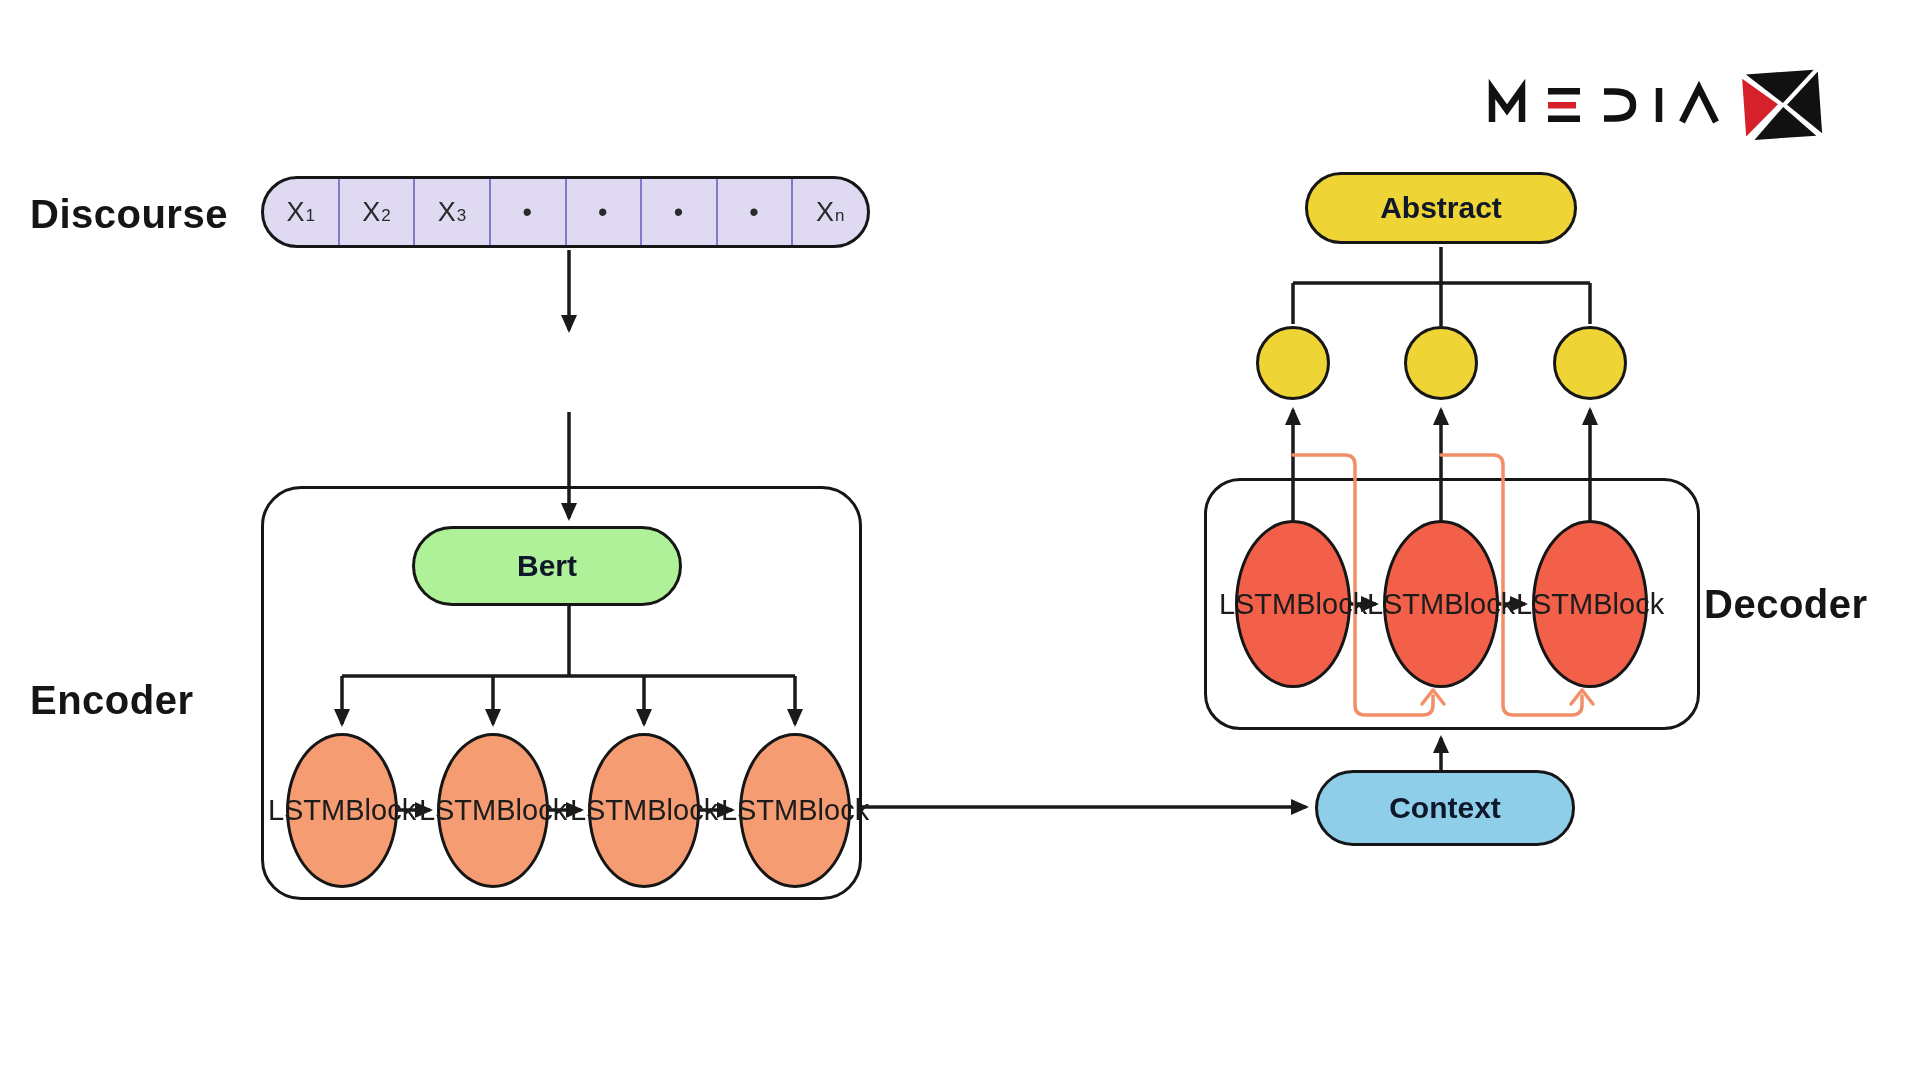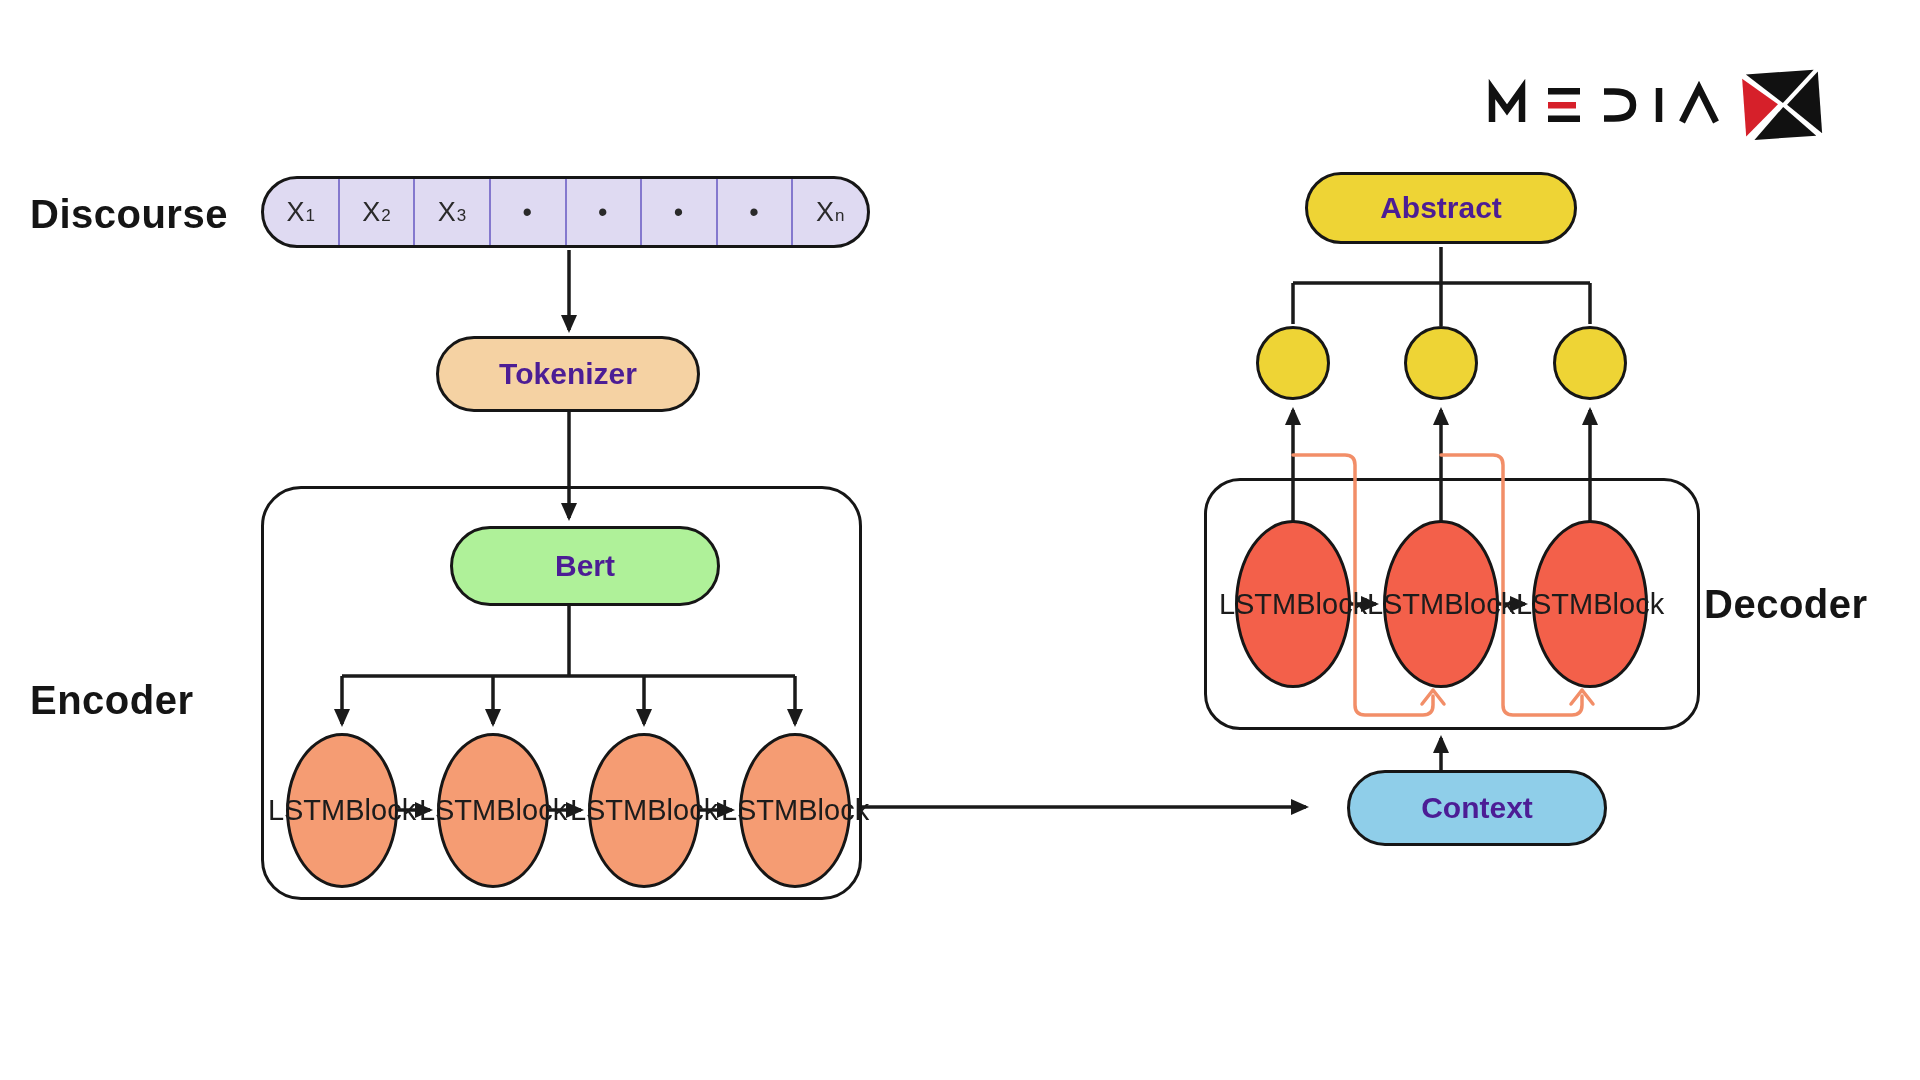--- a/index.html
+++ b/index.html
@@ -2,21 +2,21 @@
 <html><head>
 <meta charset="utf-8">
 <style>
   html,body{margin:0;padding:0;background:#ffffff;}
   .canvas{position:relative;width:1920px;height:1020px;background:#ffffff;overflow:hidden;
           font-family:"Liberation Sans", sans-serif;color:#1a1a1a;padding-left:32px;}
   .abs{position:absolute;}
   .sidelabel{font-size:40px;font-weight:700;color:#151515;letter-spacing:.5px;}
   .pill{display:flex;align-items:center;justify-content:center;
         border:3px solid #161616;box-sizing:border-box;
-        font-size:30px;font-weight:700;color:#4c1d95;z-index:3;}
+        font-size:30px;font-weight:700;color:#0f172a;z-index:3;}
   .tokenstrip{display:flex;align-items:stretch;border:3px solid #161616;box-sizing:border-box;
         border-radius:38px;overflow:hidden;z-index:3;}
   .cell{flex:1 1 0;display:flex;align-items:center;justify-content:center;
         font-size:27px;font-weight:400;color:#2a2a2a;}
   .cell + .cell{border-left:2.5px solid #8478CE;}
   .cell sub{font-size:17px;transform:translateY(4px);margin-left:1px;}
   .bigbox{border:3px solid #161616;border-radius:40px;background:#ffffff;box-sizing:border-box;z-index:1;}
   .oval{border:3.5px solid #161616;border-radius:50%;box-sizing:border-box;
         display:flex;flex-direction:row;align-items:center;justify-content:center;
         font-size:29px;font-weight:400;line-height:37px;color:#1c1c1c;z-index:3;}
@@ -121,29 +121,26 @@
     <span class="cell">
         <span>•</span>
         <sub></sub>
       </span>
     <span class="cell">
         <span>X</span>
         <sub>n</sub>
       </span>
   </div>
 
-  <div class="abs pill" style="left: 436px; top: 336px; width: 264px; height: 76px; border-radius: 38px; background-color: rgb(245, 210, 163);">
-    <span>Tokenizer</span>
-  </div>
 
   <div class="abs bigbox" style="left:261px;top:486px;width:601px;height:414px;"></div>
 
   <div class="abs sidelabel" style="left:30px;top:678px;text-align:center;">Encoder</div>
 
-  <div class="abs pill" style="left: 450px; top: 526px; width: 270px; height: 80px; border-radius: 40px; background-color: rgb(175, 241, 153);">
+  <div class="abs pill" style="left: 412px; top: 526px; width: 270px; height: 80px; border-radius: 40px; background-color: rgb(175, 241, 153);">
     <span>Bert</span>
   </div>
 
   <div class="abs oval" style="left: 286px; top: 733px; width: 112px; height: 155px; background-color: rgb(245, 156, 115);">
     <span>LSTM</span>
     <span>Block</span>
   </div>
   <div class="abs oval" style="left: 437px; top: 733px; width: 112px; height: 155px; background-color: rgb(245, 156, 115);">
     <span>LSTM</span>
     <span>Block</span>
@@ -175,17 +172,17 @@
   </div>
   <div class="abs oval" style="left: 1383px; top: 520px; width: 116px; height: 168px; background-color: rgb(243, 96, 74);">
     <span>LSTM</span>
     <span>Block</span>
   </div>
   <div class="abs oval" style="left: 1532px; top: 520px; width: 116px; height: 168px; background-color: rgb(243, 96, 74);">
     <span>LSTM</span>
     <span>Block</span>
   </div>
 
-  <div class="abs pill" style="left: 1347px; top: 770px; width: 260px; height: 76px; border-radius: 38px; background-color: rgb(143, 206, 233);">
+  <div class="abs pill" style="left: 1315px; top: 770px; width: 260px; height: 76px; border-radius: 38px; background-color: rgb(143, 206, 233);">
     <span>Context</span>
   </div>
 
 </div>
 
 </body></html>

